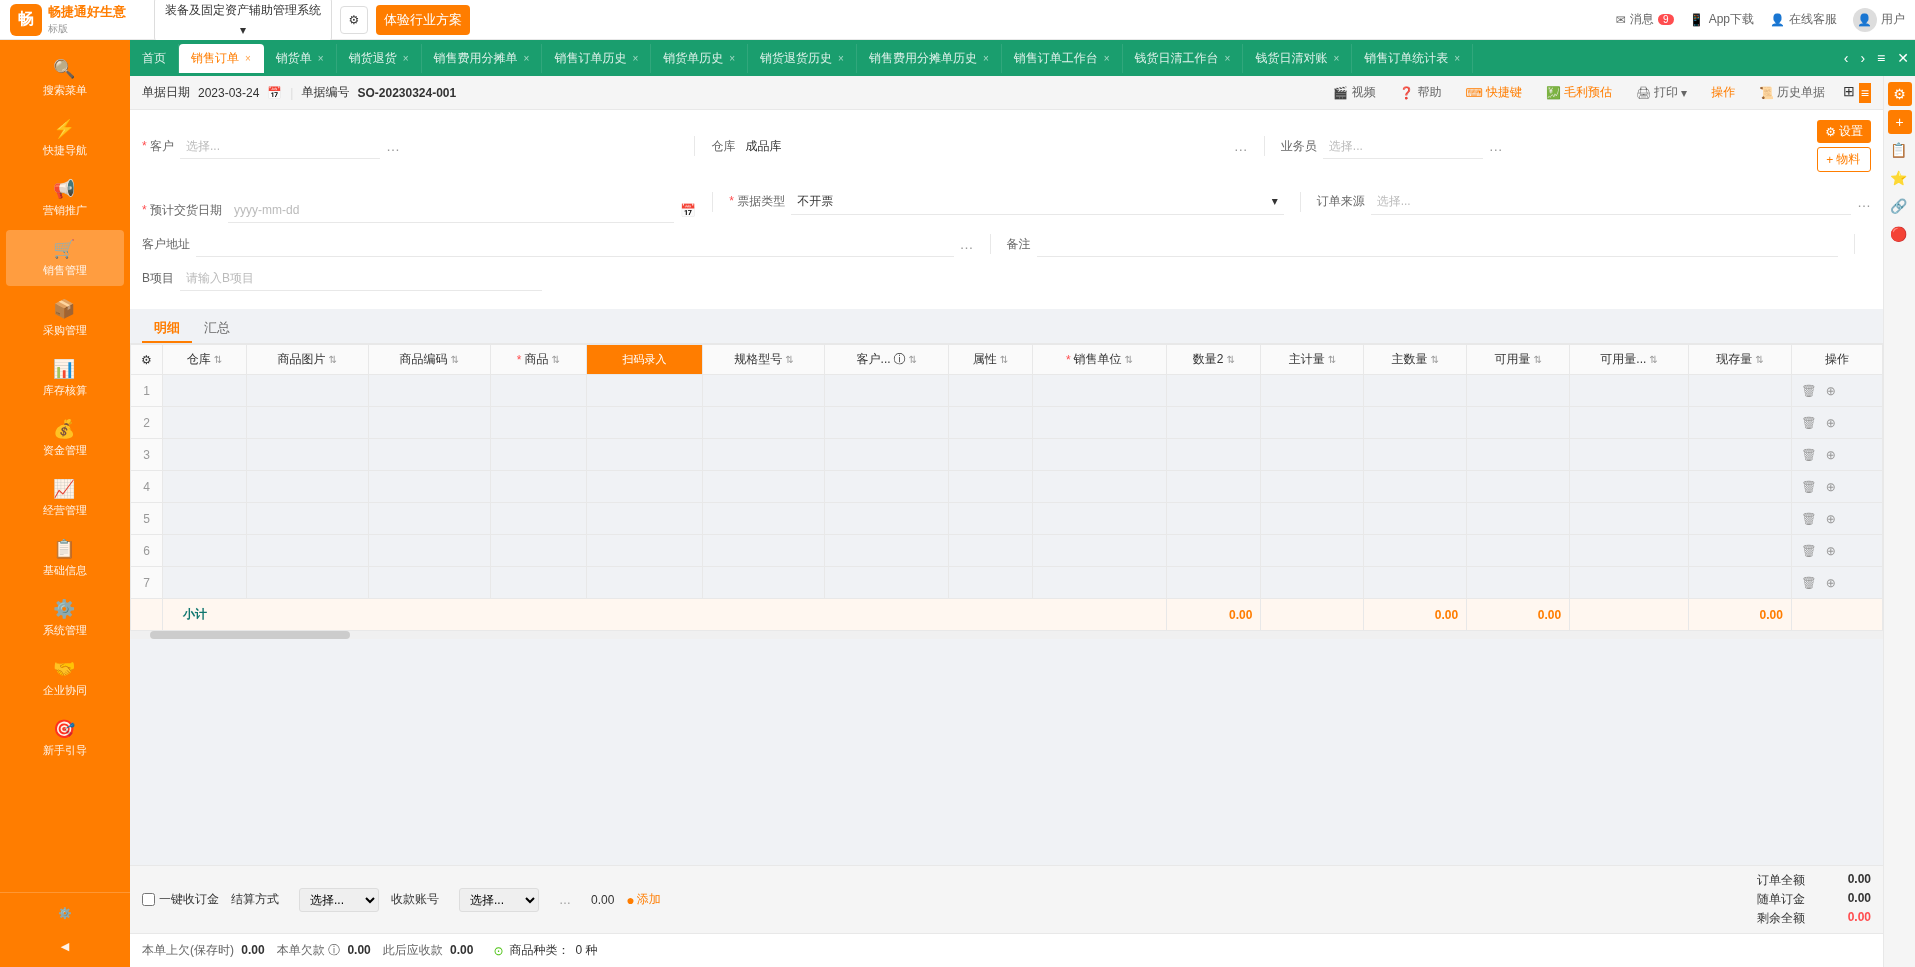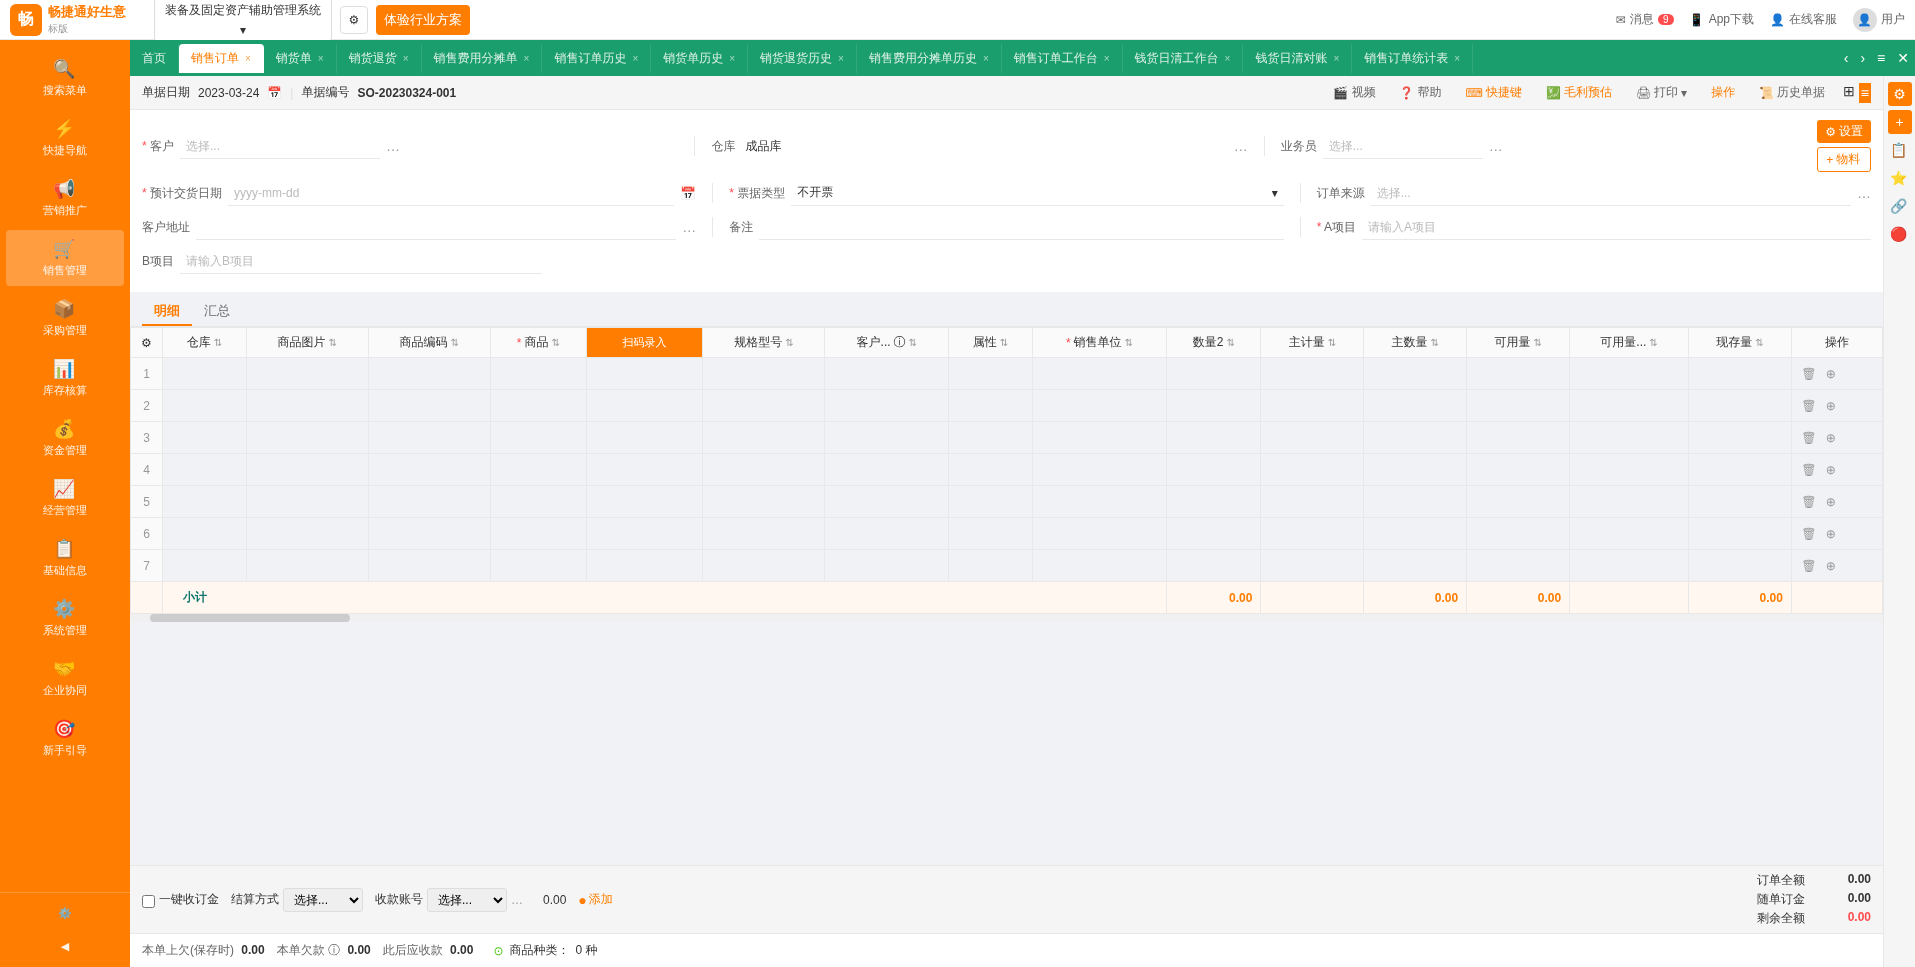--- a/index.html
+++ b/index.html
@@ -78,22 +78,22 @@
     .scan-btn { background: #ff7d00; color: #fff; padding: 2px 6px; border-radius: 3px; font-size: 11px; cursor: pointer; }
     .th-sort { display: flex; align-items: center; gap: 3px; justify-content: center; }
     .sort-icon { font-size: 10px; color: #999; }
     .action-icons { display: flex; gap: 4px; }
     .action-icon { width: 18px; height: 18px; display: flex; align-items: center; justify-content: center; cursor: pointer; color: #999; font-size: 12px; }
     .subtotal-row td { background: #fff7f0; font-weight: bold; }
     .subtotal-row td.orange { color: #ff7d00; }
 
     
     .bottom-bar { display: flex; align-items: center; gap: 12px; padding: 6px 12px; background: #f5f5f5; border-top: 1px solid #e8e8e8; flex-shrink: 0; }
-    .checkbox-field { display: flex; align-items: flex-end; gap: 4px; }
-    .bottom-field { display: flex; align-items: center; gap: 4px; }
+    .checkbox-field { display: flex; align-items: center; gap: 4px; }
+    .bottom-field { display: flex; align-items: center; gap: 20px; }
     .bottom-input { width: 80px; height: 24px; border: 1px solid #ddd; border-radius: 3px; padding: 0 6px; font-size: 12px; }
     .add-btn { color: #ff7d00; cursor: pointer; font-size: 12px; display: flex; align-items: center; gap: 2px; }
 
     
     .footer { display: flex; align-items: center; gap: 20px; padding: 8px 12px; background: #fff; border-top: 1px solid #e8e8e8; flex-shrink: 0; }
     .footer-left { display: flex; gap: 12px; font-size: 12px; color: #666; }
     .footer-right { margin-left: auto; display: flex; align-items: center; gap: 10px; }
     .footer-btn { padding: 6px 20px; border-radius: 4px; cursor: pointer; font-size: 13px; border: 1px solid #ddd; background: #fff; }
     .footer-btn.primary { background: #ff7d00; color: #fff; border-color: #ff7d00; }
     .footer-btn.secondary { background: #fff; color: #ff7d00; border-color: #ff7d00; }
@@ -349,21 +349,21 @@
                   <span>设置</span>
                 </div>
                 <div style="background:#fff;color:#ff7d00;border:1px solid #ff7d00;padding:3px 8px;border-radius:3px;cursor:pointer;font-size:12px;display:flex;align-items:center;gap:3px;">
                   <span>+</span>
                   <span>物料</span>
                 </div>
               </div>
             </div>
 
             <div class="form-row">
-              <div class="form-field" style="flex:2;">
+              <div class="form-field" style="flex:2;margin-top:17px;">
                 <span class="form-field-label required">预计交货日期</span>
                 <input class="form-input" placeholder="yyyy-mm-dd" style="">
                 <span style="cursor:pointer;font-size:13px;">📅</span>
               </div>
               <div class="form-divider"></div>
               <div class="form-field" style="flex:2;">
                 <span class="form-field-label required">票据类型</span>
                 <div class="form-select">
                   <span>不开票</span>
                   <span style="margin-left:auto;">▾</span>
@@ -382,24 +382,20 @@
                 <span class="form-field-label">客户地址</span>
                 <input class="form-input" style="flex: 1 1 0%;">
                 <span class="form-input-dots">…</span>
               </div>
               <div class="form-divider"></div>
               <div class="form-field" style="flex:2;">
                 <span class="form-field-label">备注</span>
                 <input class="form-input" style="flex: 1 1 0%;">
               </div>
               <div class="form-divider"></div>
-              <div class="form-field" style="flex:2;">
-                <span class="form-field-label required">A项目</span>
-                <input class="form-input" style="flex: 1 1 0%;" placeholder="请输入A项目">
-              </div>
             </div>
 
             <div class="form-row">
               <div class="form-field" style="flex:2;max-width:400px;">
                 <span class="form-field-label">B项目</span>
                 <input class="form-input" style="flex: 1 1 0%;" placeholder="请输入B项目">
               </div>
             </div>
           </div>
 

